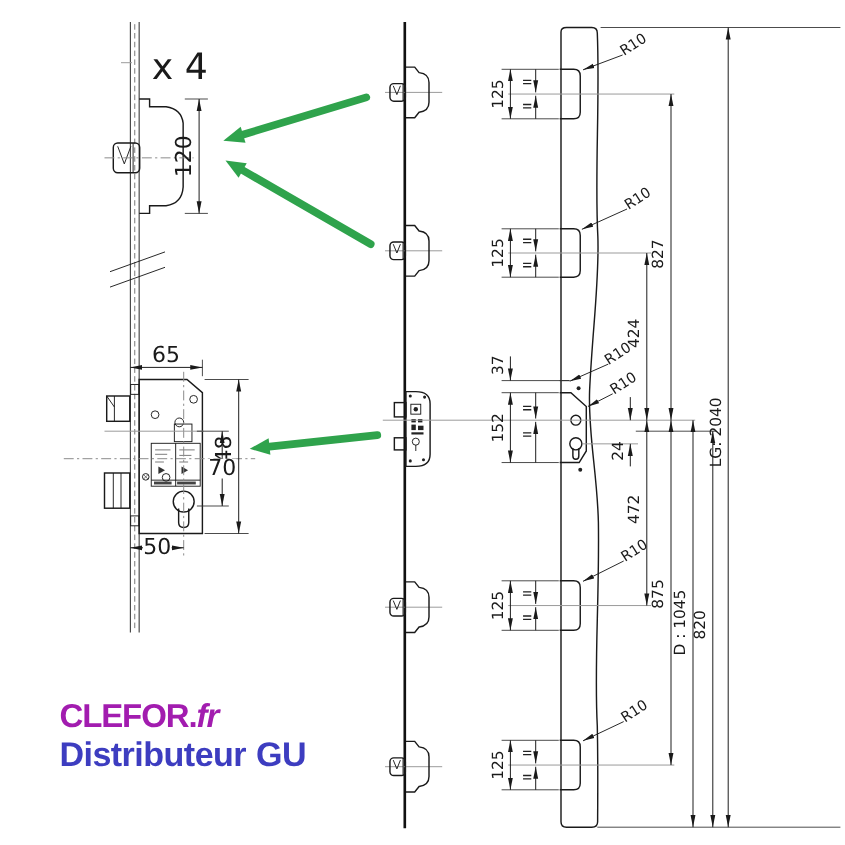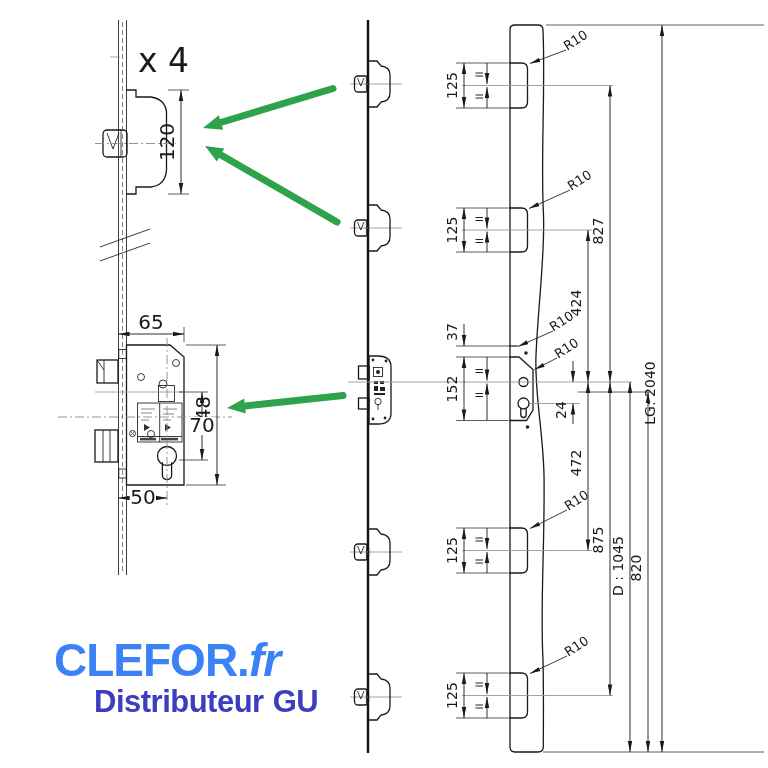--- a/index.html
+++ b/index.html
@@ -17,23 +17,23 @@
   .eq{stroke:#222;stroke-width:1.2;fill:none;}
   .mark{stroke:#555;stroke-width:0.7;fill:none;}
   text.t{font-family:"DejaVu Sans",sans-serif;fill:#1a1a1a;}
   .t14{font-size:14px;}
   .t13{font-size:13px;}
   .t20{font-size:20px;}
   .t33{font-size:33px;}
   
   .logo{position:absolute;left:54px;top:636px;width:280px;line-height:1.05;
         font-family:"Liberation Sans",sans-serif;}
-  .logo-l1{font-size:46px;font-weight:bold;color:#3b82f6;letter-spacing:-1px;white-space:nowrap;}
+  .logo-l1{font-size:30px;font-weight:bold;color:#a21caf;letter-spacing:-1px;white-space:nowrap;}
   .logo-l1 .it{font-style:italic;}
-  .logo-l2{font-size:31px;font-weight:bold;color:#3d3dc0;letter-spacing:-0.5px;white-space:nowrap;margin-top:2px;margin-left:40px;}
+  .logo-l2{font-size:31px;font-weight:bold;color:#3d3dc0;letter-spacing:-0.5px;white-space:nowrap;margin-top:2px;}
   .logo-l2 .d{margin-right:9px;}
 </style>
 </head>
 <body>
 
 <div class="stage">
 <svg width="768" height="768" viewBox="0 0 768 768">
   <defs>
     <marker id="ar" viewBox="0 0 12 6" refX="11.3" refY="3" markerWidth="13" markerHeight="6.5" orient="auto-start-reverse">
       <path d="M0,0.7 L11.3,3 L0,5.3 Z" fill="#1a1a1a"></path>

